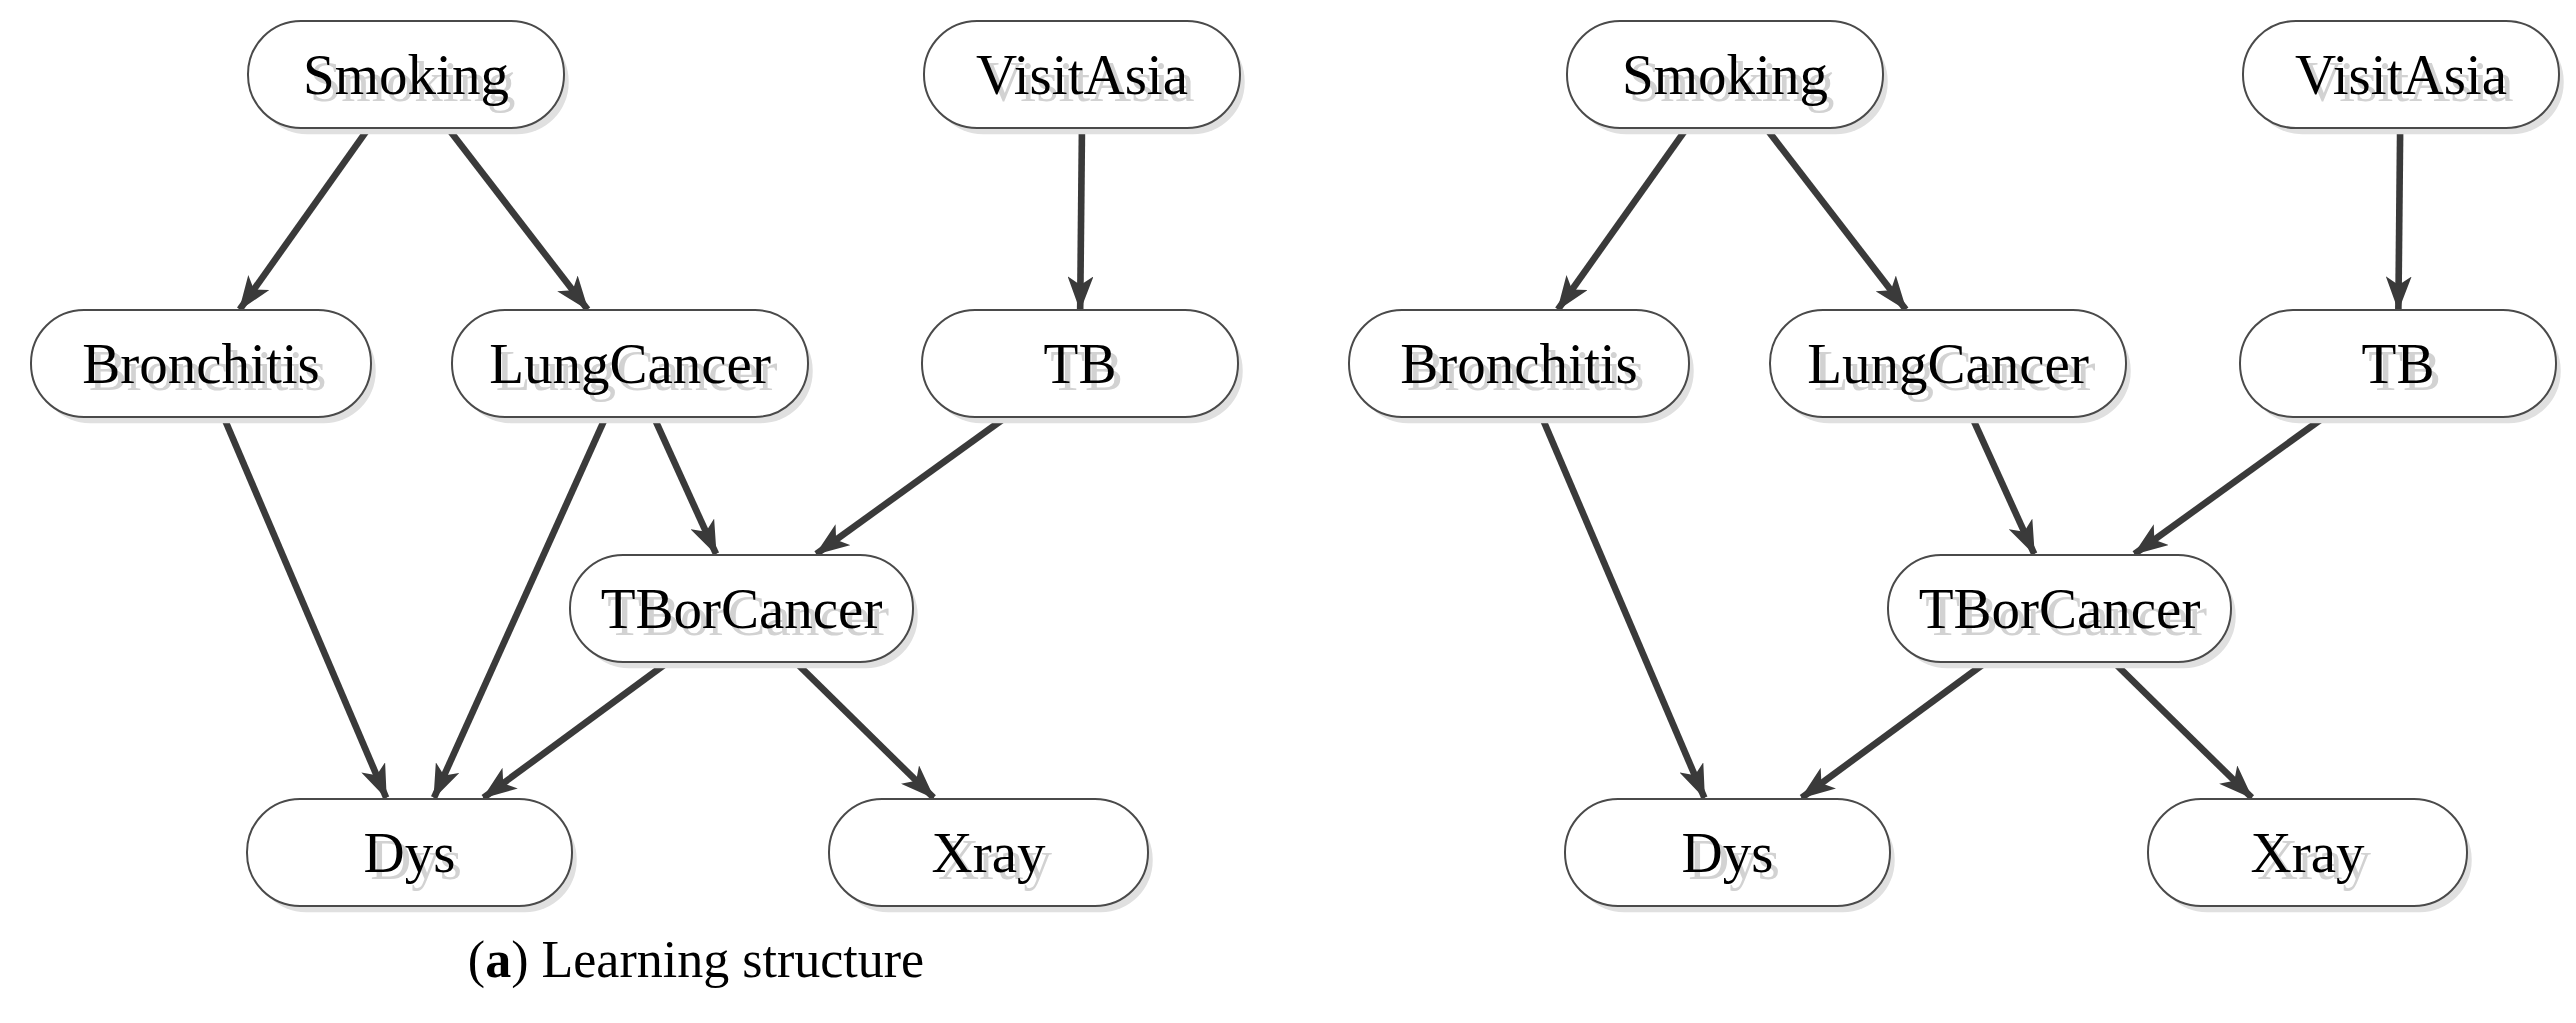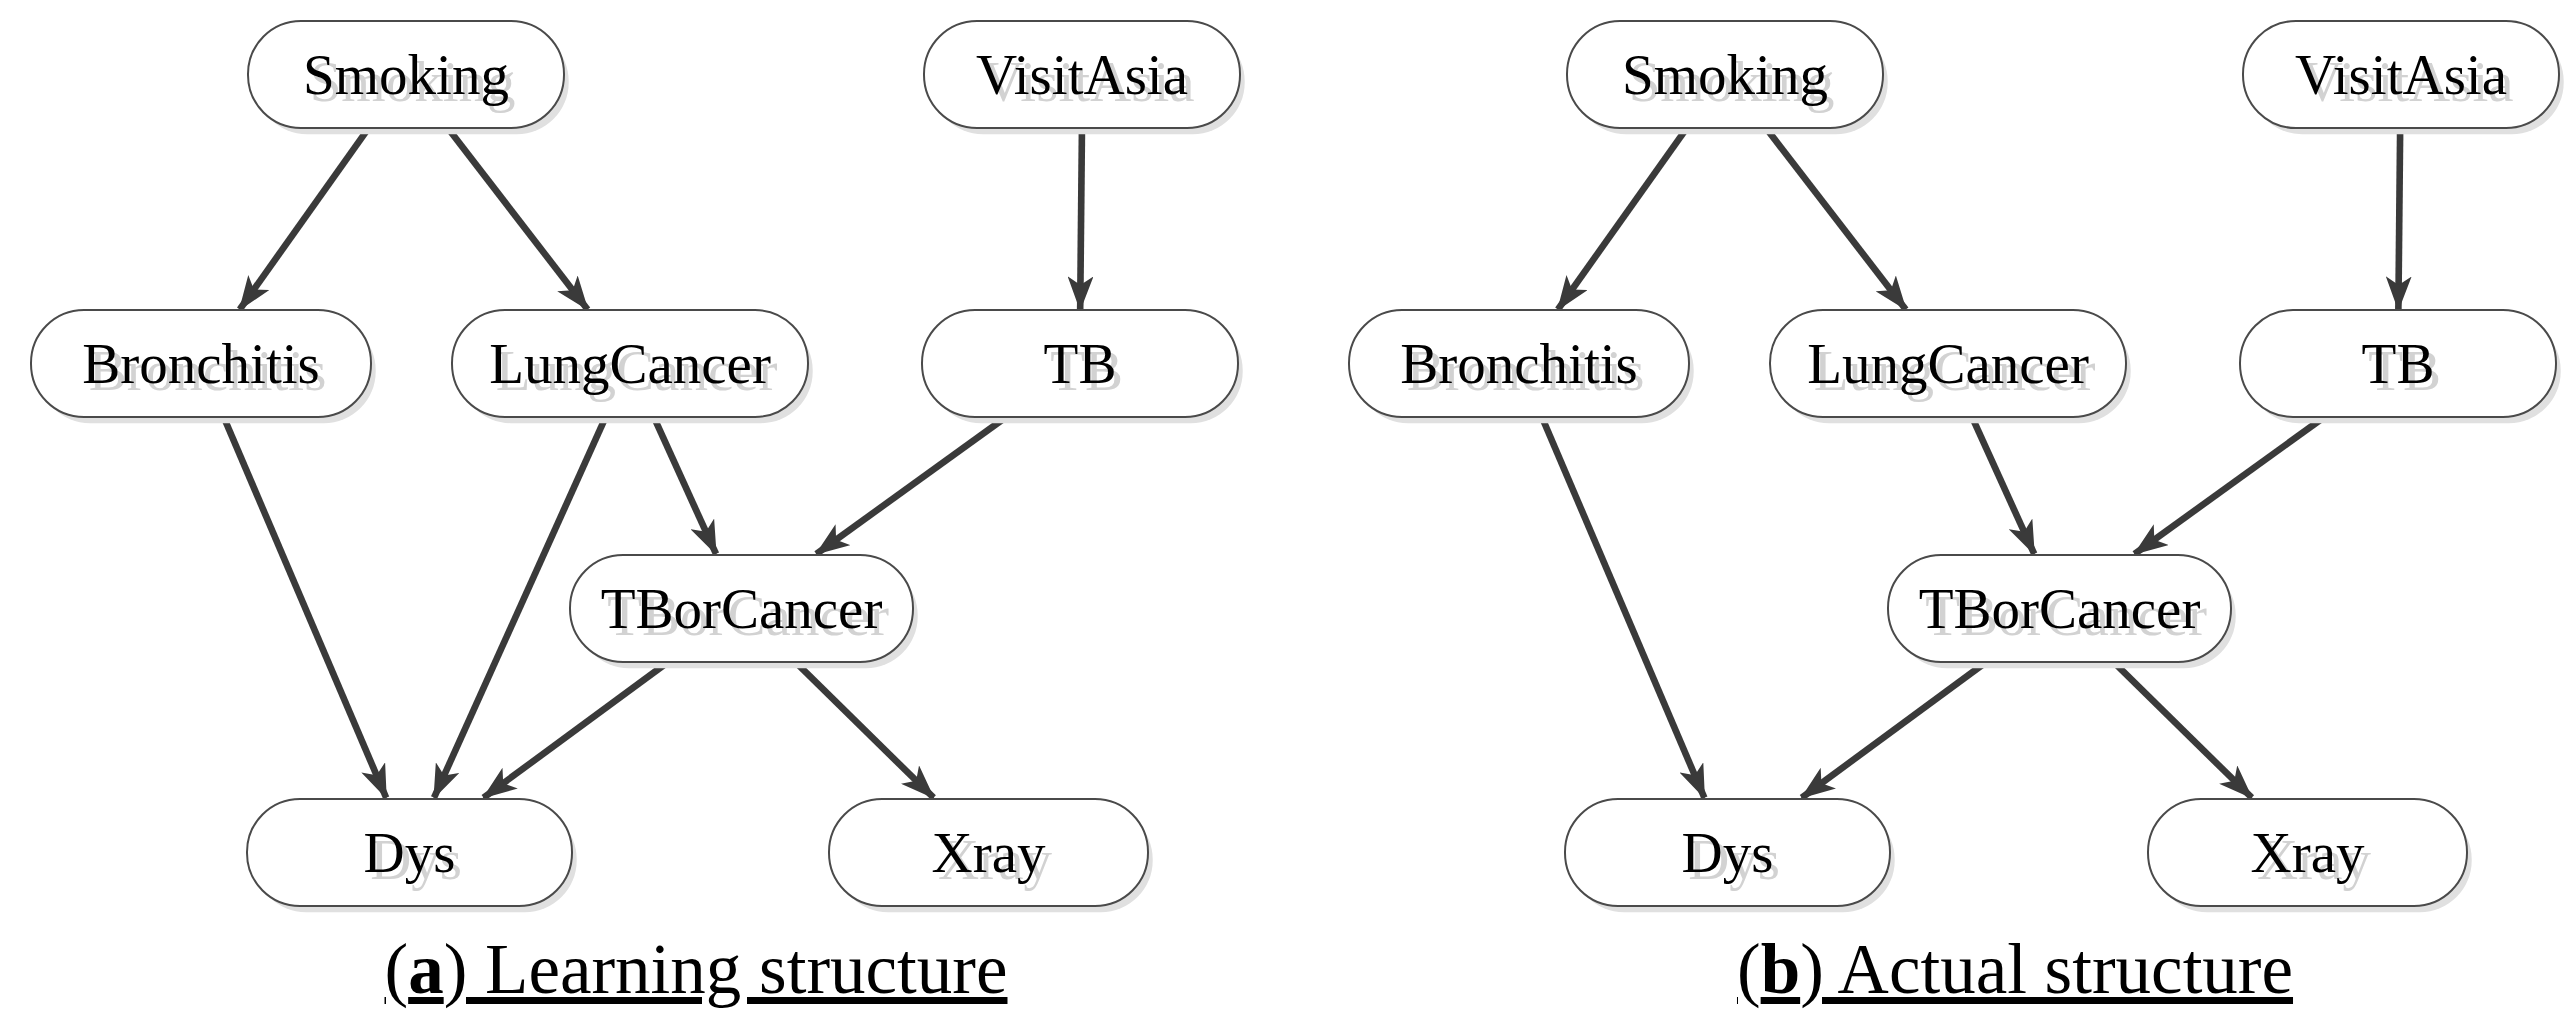--- a/index.html
+++ b/index.html
@@ -34,26 +34,25 @@
     font-size: 57px;
     color: #000000;
     white-space: nowrap;
     text-shadow: 6.6px 6.6px 0 #d2d2d2;
     box-shadow: 5.9px 7.4px 0 -2.2px #e0e0e0;
     text-align: center;
   }
   .caption {
     position: absolute;
     transform: translateX(-50%);
-    font-size: 71px;
+    font-size: 52px;
     line-height: 1;
     color: #000000;
     white-space: nowrap;
     text-align: center;
-    text-decoration: underline;
   }
   .caption b { font-weight: bold; }
 </style>
 </head>
 <body>
 
 <div class="figure">
     <svg width="2576" height="1024" class="edges-layer" viewBox="0 0 3498 1390">
       <defs>
         <marker id="arrowhead" viewBox="0 0 12 9" refX="11.5" refY="4.5" markerWidth="5.2" markerHeight="3.9" orient="auto" markerUnits="strokeWidth">
@@ -72,21 +71,20 @@
       <line x1="2289.5" y1="175.0" x2="2115.5" y2="420.0" stroke="#3a3a3a" stroke-width="9" marker-end="url(#arrowhead)"></line>
       <line x1="2399.1" y1="175.0" x2="2587.9" y2="420.0" stroke="#3a3a3a" stroke-width="9" marker-end="url(#arrowhead)"></line>
       <line x1="3259.2" y1="175.0" x2="3256.8" y2="420.0" stroke="#3a3a3a" stroke-width="9" marker-end="url(#arrowhead)"></line>
       <line x1="2678.7" y1="568.0" x2="2762.3" y2="752.0" stroke="#3a3a3a" stroke-width="9" marker-end="url(#arrowhead)"></line>
       <line x1="3153.5" y1="568.0" x2="2898.5" y2="752.0" stroke="#3a3a3a" stroke-width="9" marker-end="url(#arrowhead)"></line>
       <line x1="2094.6" y1="568.0" x2="2314.4" y2="1083.0" stroke="#3a3a3a" stroke-width="9" marker-end="url(#arrowhead)"></line>
       <line x1="2695.4" y1="900.0" x2="2446.6" y2="1083.0" stroke="#3a3a3a" stroke-width="9" marker-end="url(#arrowhead)"></line>
       <line x1="2871.3" y1="900.0" x2="3057.7" y2="1083.0" stroke="#3a3a3a" stroke-width="9" marker-end="url(#arrowhead)"></line>
     </svg>
   <div class="caption" style="left: 696px; top: 934px;"><span>(</span><b>a</b><span>) Learning structure</span></div>
-  <div class="caption" style="left: 2015px; top: 934px;"><span>(</span><b>b</b><span>) Actual structure</span></div>
 <div class="node" style="left: 247px; top: 20px; width: 318px; height: 109px; border-color: rgb(74, 74, 74); background: rgb(255, 255, 255); color: rgb(0, 0, 0);">Smoking</div>
     <div class="node" style="left: 923px; top: 20px; width: 318px; height: 109px; border-color: rgb(74, 74, 74); background: rgb(255, 255, 255); color: rgb(0, 0, 0);">VisitAsia</div>
     <div class="node" style="left: 30px; top: 309px; width: 342px; height: 109px; border-color: rgb(74, 74, 74); background: rgb(255, 255, 255); color: rgb(0, 0, 0);">Bronchitis</div>
     <div class="node" style="left: 451px; top: 309px; width: 358px; height: 109px; border-color: rgb(74, 74, 74); background: rgb(255, 255, 255); color: rgb(0, 0, 0);">LungCancer</div>
     <div class="node" style="left: 921px; top: 309px; width: 318px; height: 109px; border-color: rgb(74, 74, 74); background: rgb(255, 255, 255); color: rgb(0, 0, 0);">TB</div>
     <div class="node" style="left: 569px; top: 554px; width: 345px; height: 109px; border-color: rgb(74, 74, 74); background: rgb(255, 255, 255); color: rgb(0, 0, 0);">TBorCancer</div>
     <div class="node" style="left: 246px; top: 798px; width: 327px; height: 109px; border-color: rgb(74, 74, 74); background: rgb(255, 255, 255); color: rgb(0, 0, 0);">Dys</div>
     <div class="node" style="left: 828px; top: 798px; width: 321px; height: 109px; border-color: rgb(74, 74, 74); background: rgb(255, 255, 255); color: rgb(0, 0, 0);">Xray</div>
     <div class="node" style="left: 1566px; top: 20px; width: 318px; height: 109px; border-color: rgb(74, 74, 74); background: rgb(255, 255, 255); color: rgb(0, 0, 0);">Smoking</div>
     <div class="node" style="left: 2242px; top: 20px; width: 318px; height: 109px; border-color: rgb(74, 74, 74); background: rgb(255, 255, 255); color: rgb(0, 0, 0);">VisitAsia</div>

